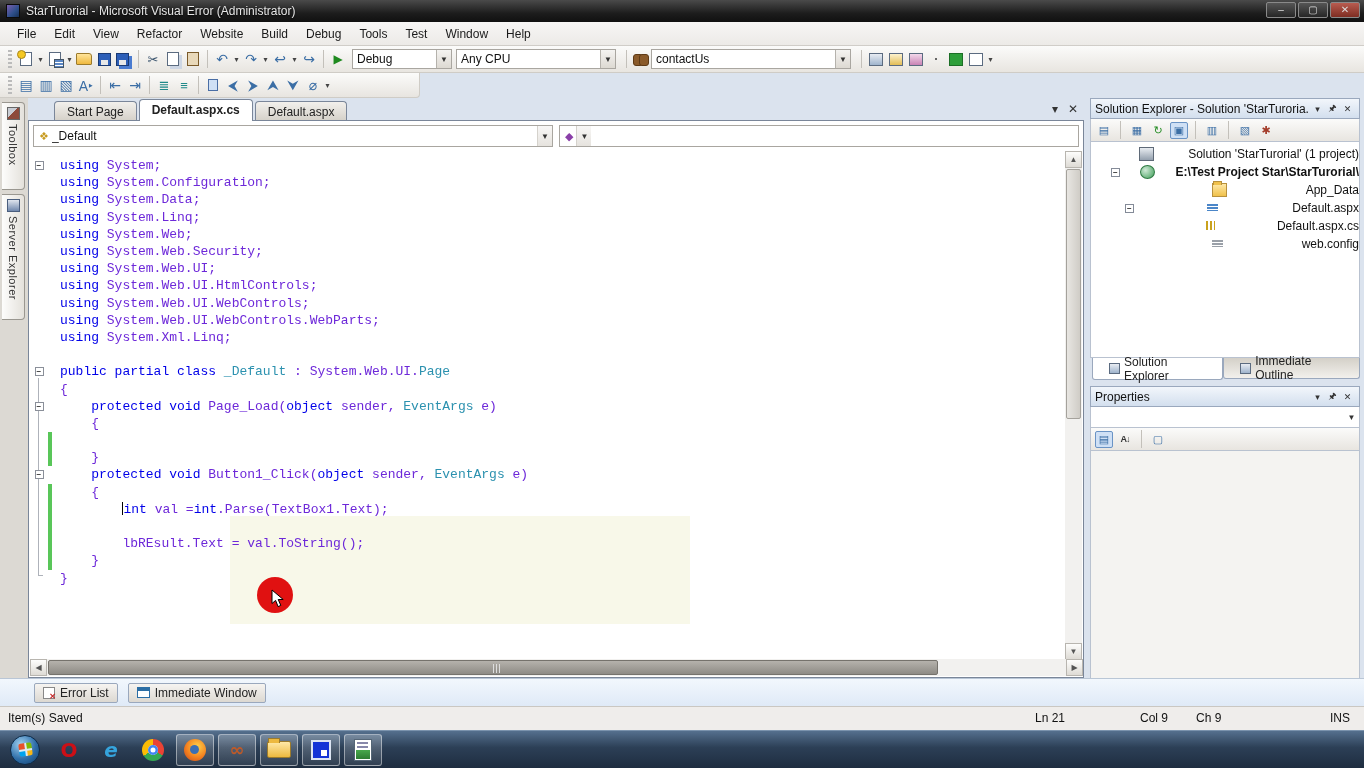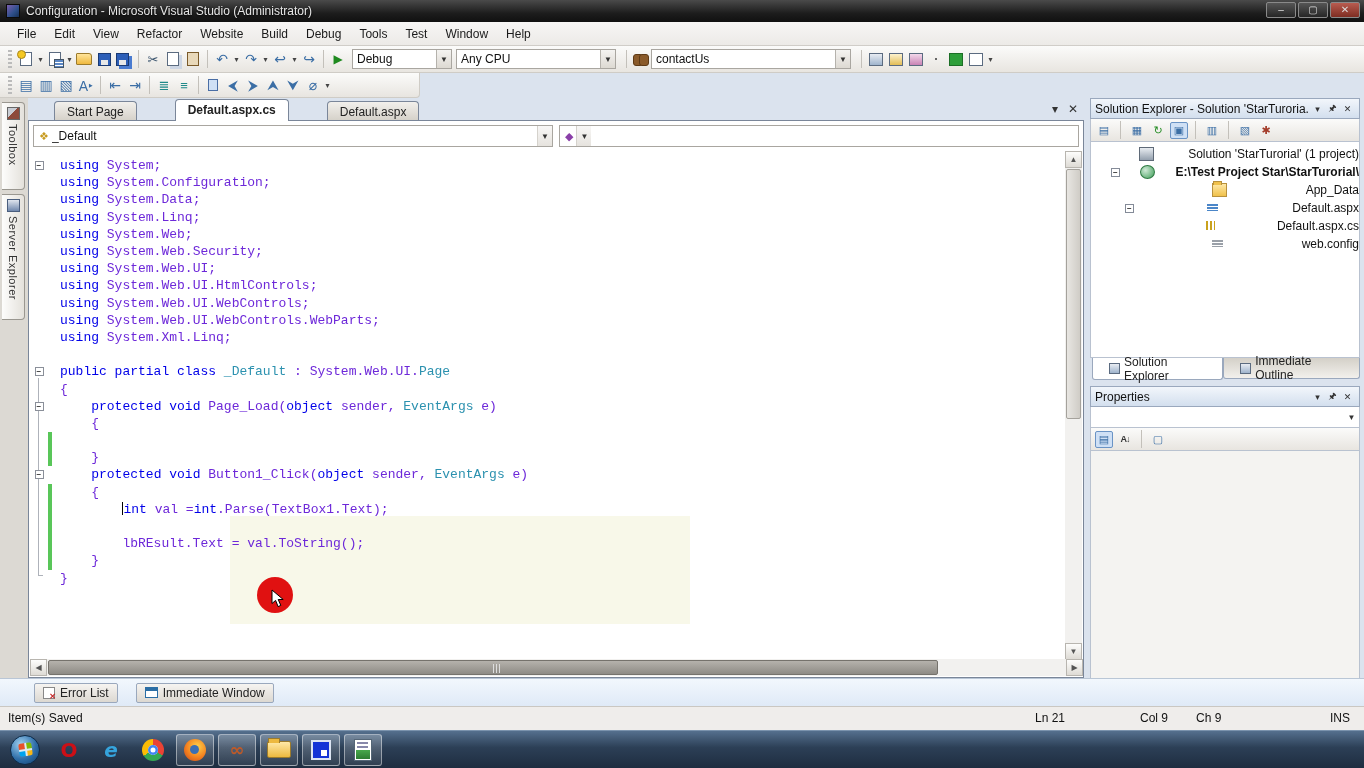--- a/index.html
+++ b/index.html
@@ -67,21 +67,21 @@
     border:1px solid #9a9790; border-left:none; border-radius:0 4px 4px 0;
     display:flex; flex-direction:column; align-items:center; padding:4px 0; color:#333; }
   .vtab .vlabel { writing-mode:vertical-rl; font-size:11px; margin-top:4px; letter-spacing:.5px; }
   .vtab .vicon { width:13px; height:13px; flex:none; }
   .vicon.tools { background:linear-gradient(135deg,#c9cdd4 45%,#8d4a3a 45%); border:1px solid #666; }
   .vicon.server { background:linear-gradient(#dfe5ee,#6f87ad); border:1px solid #4a5e7e; }
 
   
   #editor { position:absolute; left:28px; top:98px; width:1056px; height:580px; }
   #tabstrip { position:absolute; left:0; top:0; width:1056px; height:23px; display:flex;
-    align-items:flex-end; padding-left:26px;gap:36px; }
+    align-items:flex-end; padding-left:26px; }
   .etab { padding:3px 12px 3px; margin-right:2px; font-size:12px; color:#222;
     background:linear-gradient(#f2f0ec,#d4d0c8); border:1px solid #7a8699; border-bottom:none;
     border-radius:4px 4px 0 0; height:20px; white-space:nowrap; }
   .etab.active { background:#fff; font-weight:bold; height:22px; z-index:2; }
   #tab-extras { position:absolute; right:6px; top:4px; display:flex; gap:10px; color:#333; }
   #doc-frame { position:absolute; left:0; top:22px; width:1056px; height:558px;
     background:#fff; border:1px solid #7a8699; }
   #navbar { position:absolute; left:4px; top:4px; right:4px; height:24px; display:flex; gap:6px; }
   .nav-combo { flex:1; height:22px; background:#fff; border:1px solid #a9a6a0;
     display:flex; align-items:center; }
@@ -169,21 +169,21 @@
   #props-combo { height:21px; background:#fff; border:1px solid #b9c2d0; border-top:none;
     display:flex; }
   #props-combo .cb { margin-left:auto; width:15px; font-size:8px; color:#333;
     display:flex; align-items:center; justify-content:center; }
   #props-body { height:282px; background:#f4f3f1; border:1px solid #b9c2d0; border-top:none; }
   .az { font-size:9px; font-weight:bold; color:#333; letter-spacing:-1px; }
 
   
   #bottom-strip { position:absolute; left:0; top:678px; width:1364px; height:28px;
     background:linear-gradient(#f2f7fd,#dfeaf7); border-top:1px solid #b9c6d6;
-    display:flex; align-items:center; padding-left:34px; gap:18px; }
+    display:flex; align-items:center; padding-left:34px; gap:10px; }
   .btab { display:flex; align-items:center; gap:5px; padding:2px 8px; height:20px;
     border:1px solid #9aa8bd; background:linear-gradient(#f6f4f1,#dcd8d1);
     border-radius:2px; font-size:12px; color:#222; }
   .err-ic { width:12px; height:12px; background:#fff; border:1px solid #888; position:relative; }
   .err-ic::after { content:"✕"; position:absolute; right:-2px; bottom:-3px; color:#c62828;
     font-size:8px; font-weight:bold; }
   .imm-ic { width:13px; height:11px; background:#fff; border:1px solid #2b6ea5;
     box-shadow:inset 0 3px 0 #2b6ea5; }
   #statusbar { position:absolute; left:0; top:706px; width:1364px; height:24px;
     background:#efedeb; border-top:1px solid #cac7c2; color:#111; }
@@ -254,21 +254,21 @@
   #show-desktop { width:9px; height:38px; border-left:1px solid #8fa5bc;
     background:linear-gradient(90deg,rgba(255,255,255,.18),rgba(255,255,255,.05)); }
 </style>
 </head>
 <body>
 
 <div id="app">
 
   <div id="titlebar">
     <span id="vs-logo"></span>
-    <span id="title-text">Configuration - Microsoft Visual Studio (Administrator)</span>
+    <span id="title-text">StarTurorial - Microsoft Visual Error (Administrator)</span>
     <span id="win-btns">
       <span class="win-btn">–</span>
       <span class="win-btn">▢</span>
       <span class="win-btn close">✕</span>
     </span>
   </div>
 
   <div id="menubar">
       <span id="menu-items" style="display:flex">
         <span class="menu-item">File</span>

